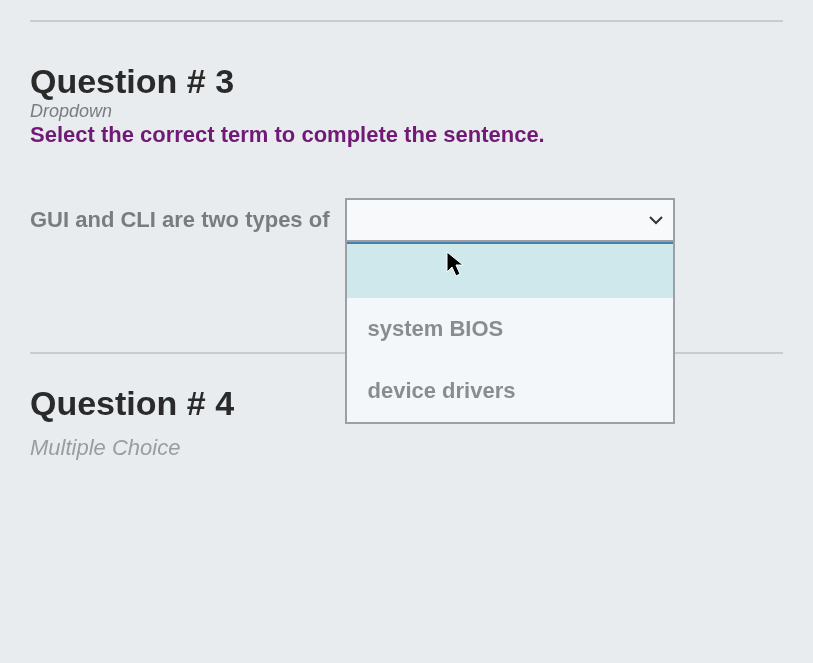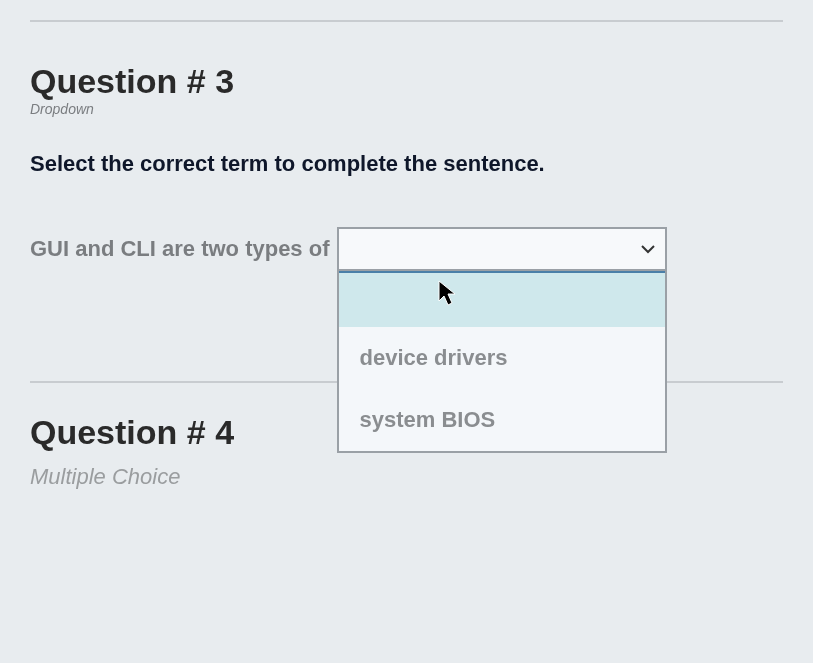--- a/index.html
+++ b/index.html
@@ -23,35 +23,34 @@
     .question-block {
       margin-bottom: 30px;
     }
     .question-title {
       font-size: 34px;
       font-weight: 700;
       color: #2a2a2a;
     }
     .question-type {
       font-style: italic;
-      font-size: 14px;
+      font-size: 18px;
       color: #7a7d80;
       font-weight: 500;
     }
     .question-prompt {
       font-size: 22px;
       font-weight: 700;
-      color: #0f172a;
+      color: #701a75;
       margin-bottom: 50px;
-      margin-top: 34px;
     }
     .sentence-row {
       display: flex;
       align-items: flex-start;
-      gap: 8px;
+      gap: 16px;
       position: relative;
     }
     .sentence-text {
       font-size: 22px;
       font-weight: 600;
       color: #7a7d80;
       line-height: 44px;
     }
     .dropdown-wrap {
       position: relative;
@@ -139,22 +138,22 @@
       <div class="dropdown-select">
         <span></span>
         <span class="chev">
           <svg width="14" height="10" viewBox="0 0 14 10">
             <path d="M1 2 L7 8 L13 2" stroke="#333" stroke-width="2" fill="none"></path>
           </svg>
         </span>
       </div>
       <div class="dropdown-menu">
         <div class="dropdown-option hover blank"></div>
+        <div class="dropdown-option">system BIOS</div>
         <div class="dropdown-option">device drivers</div>
-        <div class="dropdown-option">system BIOS</div>
       </div>
 
       <div class="cursor">
         <svg width="24" height="30" viewBox="0 0 24 30">
           <path d="M2 2 L2 22 L7 17 L11 26 L15 24 L11 15 L18 15 Z" fill="#000" stroke="#fff" stroke-width="1"></path>
         </svg>
       </div>
     </div>
   </div>
 </div>

